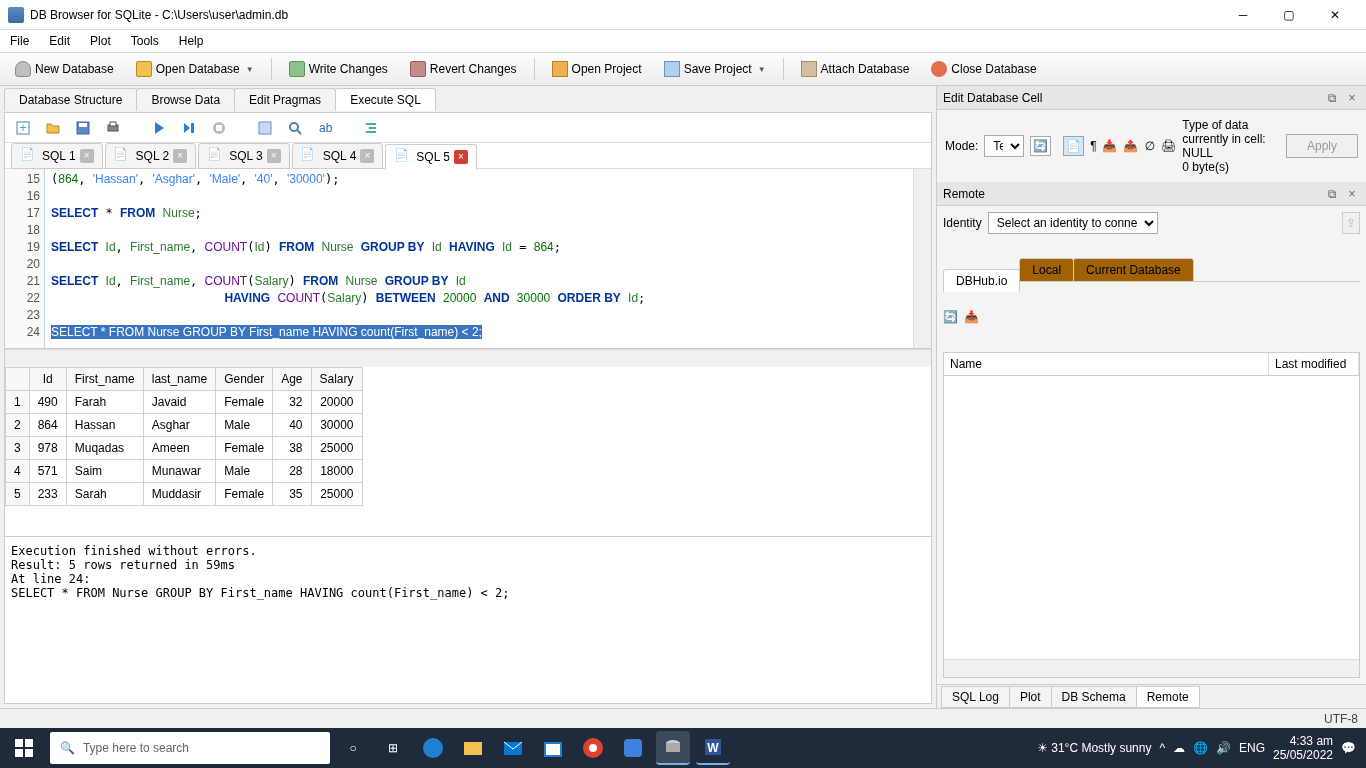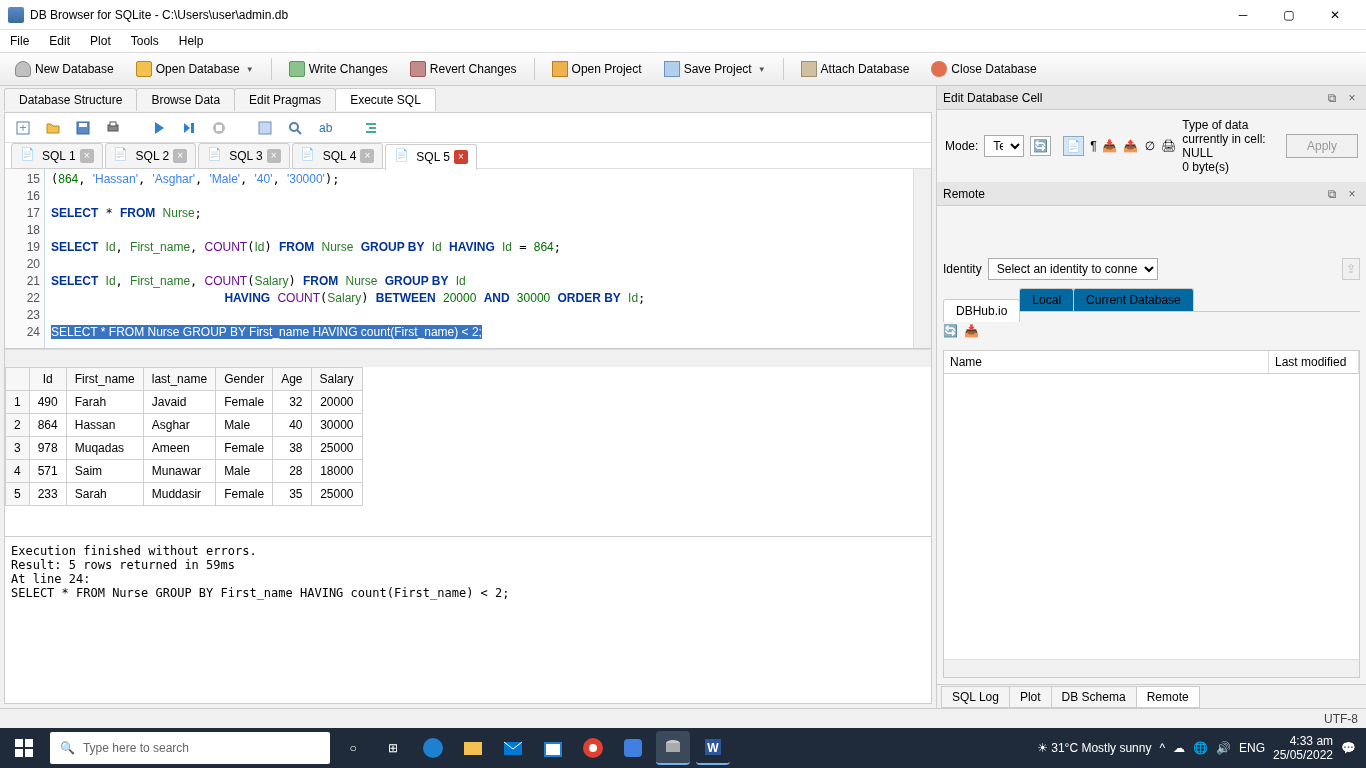--- a/index.html
+++ b/index.html
@@ -83,23 +83,23 @@
 .panel-hdr .title { flex: 1; }
 .panel-hdr .pbtn { width: 16px; height: 16px; margin-left: 4px; cursor: pointer; display: flex; align-items: center; justify-content: center; color: #666; }
 
 .cell-body { padding: 8px; display: flex; flex-direction: row; gap: 6px; background: #f4f4f4; }
 .row { display: flex; align-items: center; gap: 6px; }
 select, input[type=text] { border: 1px solid #aaa; padding: 2px 4px; background: #fff; }
 .btn-apply { border: 1px solid #aaa; padding: 4px 20px; background: #f0f0f0; color: #999; }
 .null-box { border: 1px solid #aaa; background: #fff; height: 70px; display: flex; }
 .null-box .null-label { width: 34px; background: #f4f4f4; border-right: 1px solid #ccc; padding: 2px 4px; color: #666; font-style: italic; }
 
-.remote-body { flex: 1; display: flex; flex-direction: column; padding: 6px; gap: 8px; background: #f4f4f4; min-height: 0; margin-top: 46px; }
+.remote-body { flex: 1; display: flex; flex-direction: column; padding: 6px; gap: 24px; background: #f4f4f4; min-height: 0; }
 .subtabs { display: flex; border-bottom: 1px solid #ccc; }
-.subtab { padding: 4px 12px; border: 1px solid #ccc; border-bottom: none; background: #0369a1; border-radius: 3px 3px 0 0; margin-right: -1px; cursor: pointer; }
+.subtab { padding: 4px 12px; border: 1px solid #ccc; border-bottom: none; background: #a16207; border-radius: 3px 3px 0 0; margin-right: -1px; cursor: pointer; }
 .subtab.active { background: #fff; position: relative; top: 11px; }
 .remote-list { flex: 1; border: 1px solid #ccc; background: #fff; display: flex; flex-direction: column; min-height: 0; }
 .remote-list-hdr { display: flex; border-bottom: 1px solid #ccc; }
 .remote-list-hdr > div { padding: 4px 6px; border-right: 1px solid #ddd; }
 
 .bottom-tabs { height: 24px; display: flex; align-items: center; padding: 0 4px; border-top: 1px solid #ccc; background: #f0f0f0; }
 .bottom-tab { padding: 3px 10px; border: 1px solid #ccc; background: #f4f4f4; margin-right: -1px; cursor: pointer; }
 .bottom-tab.active { background: #fff; }
 
 

